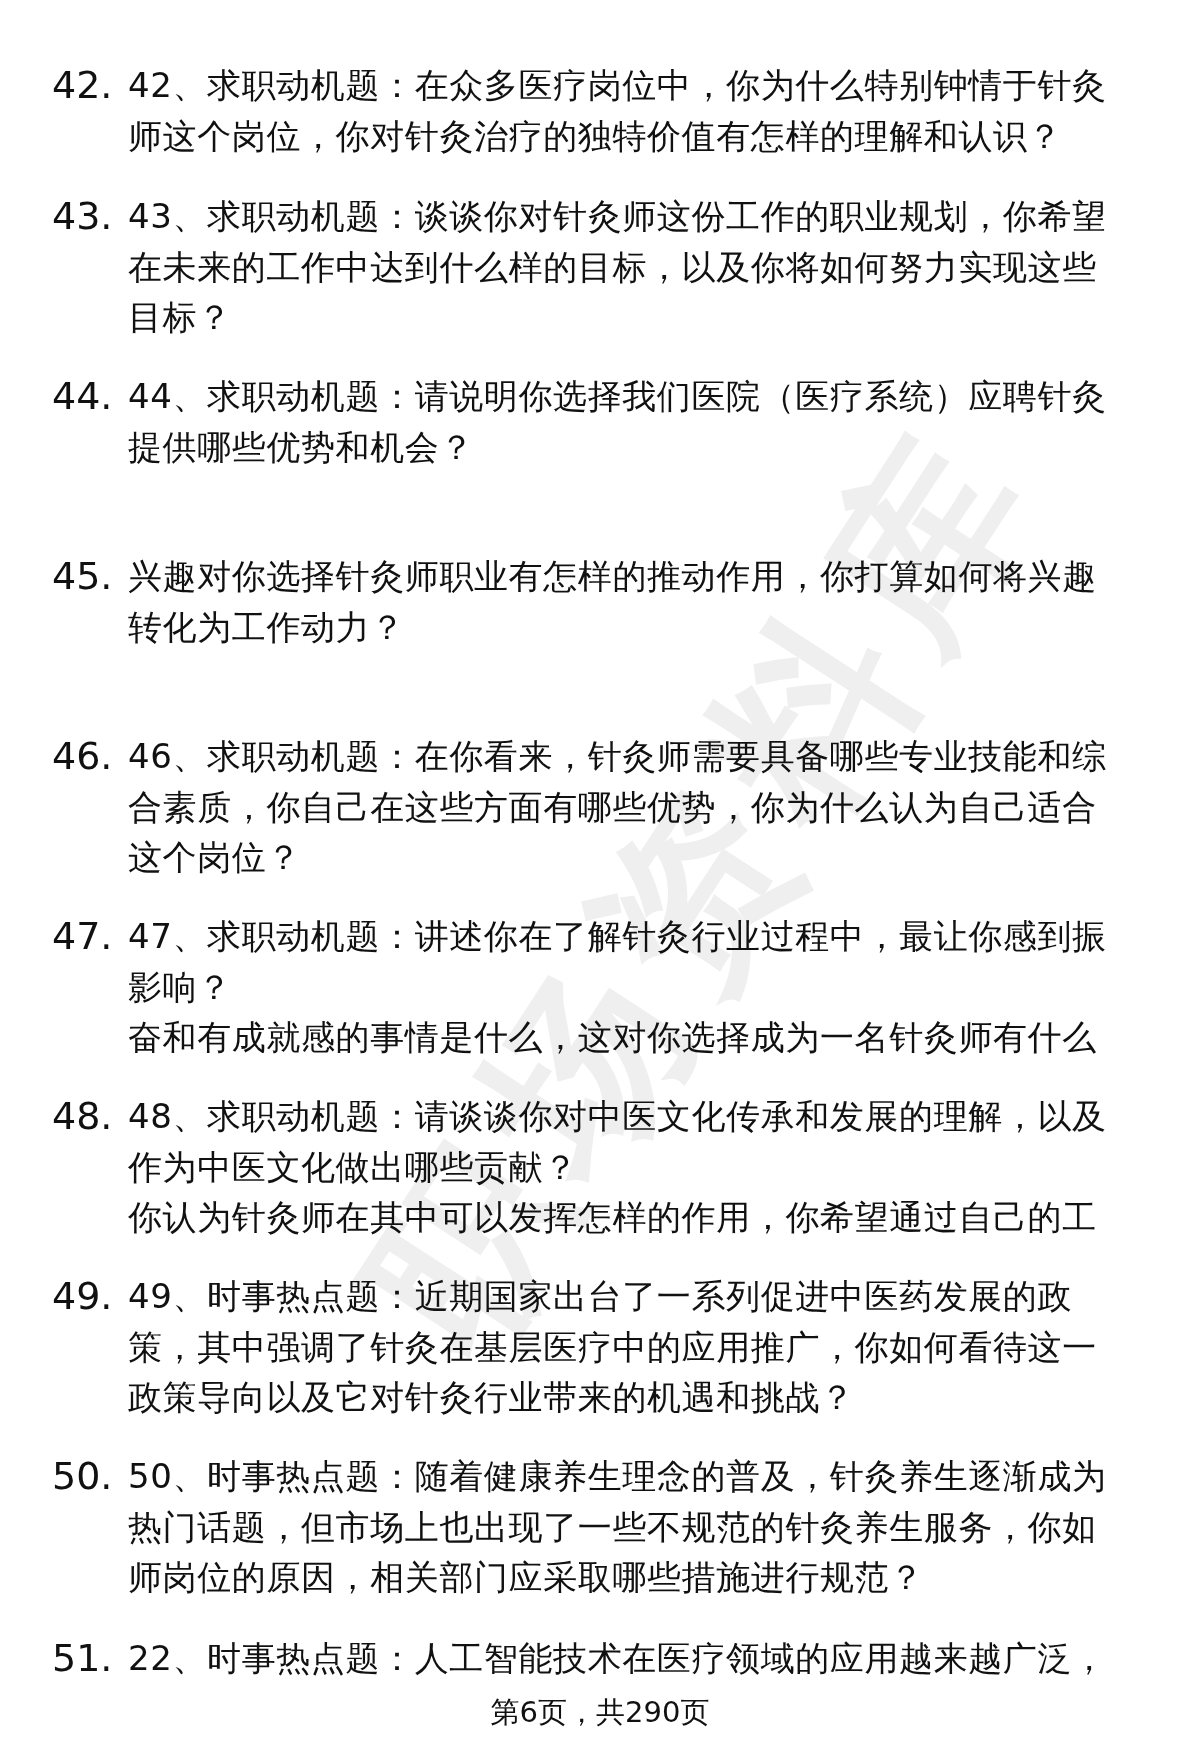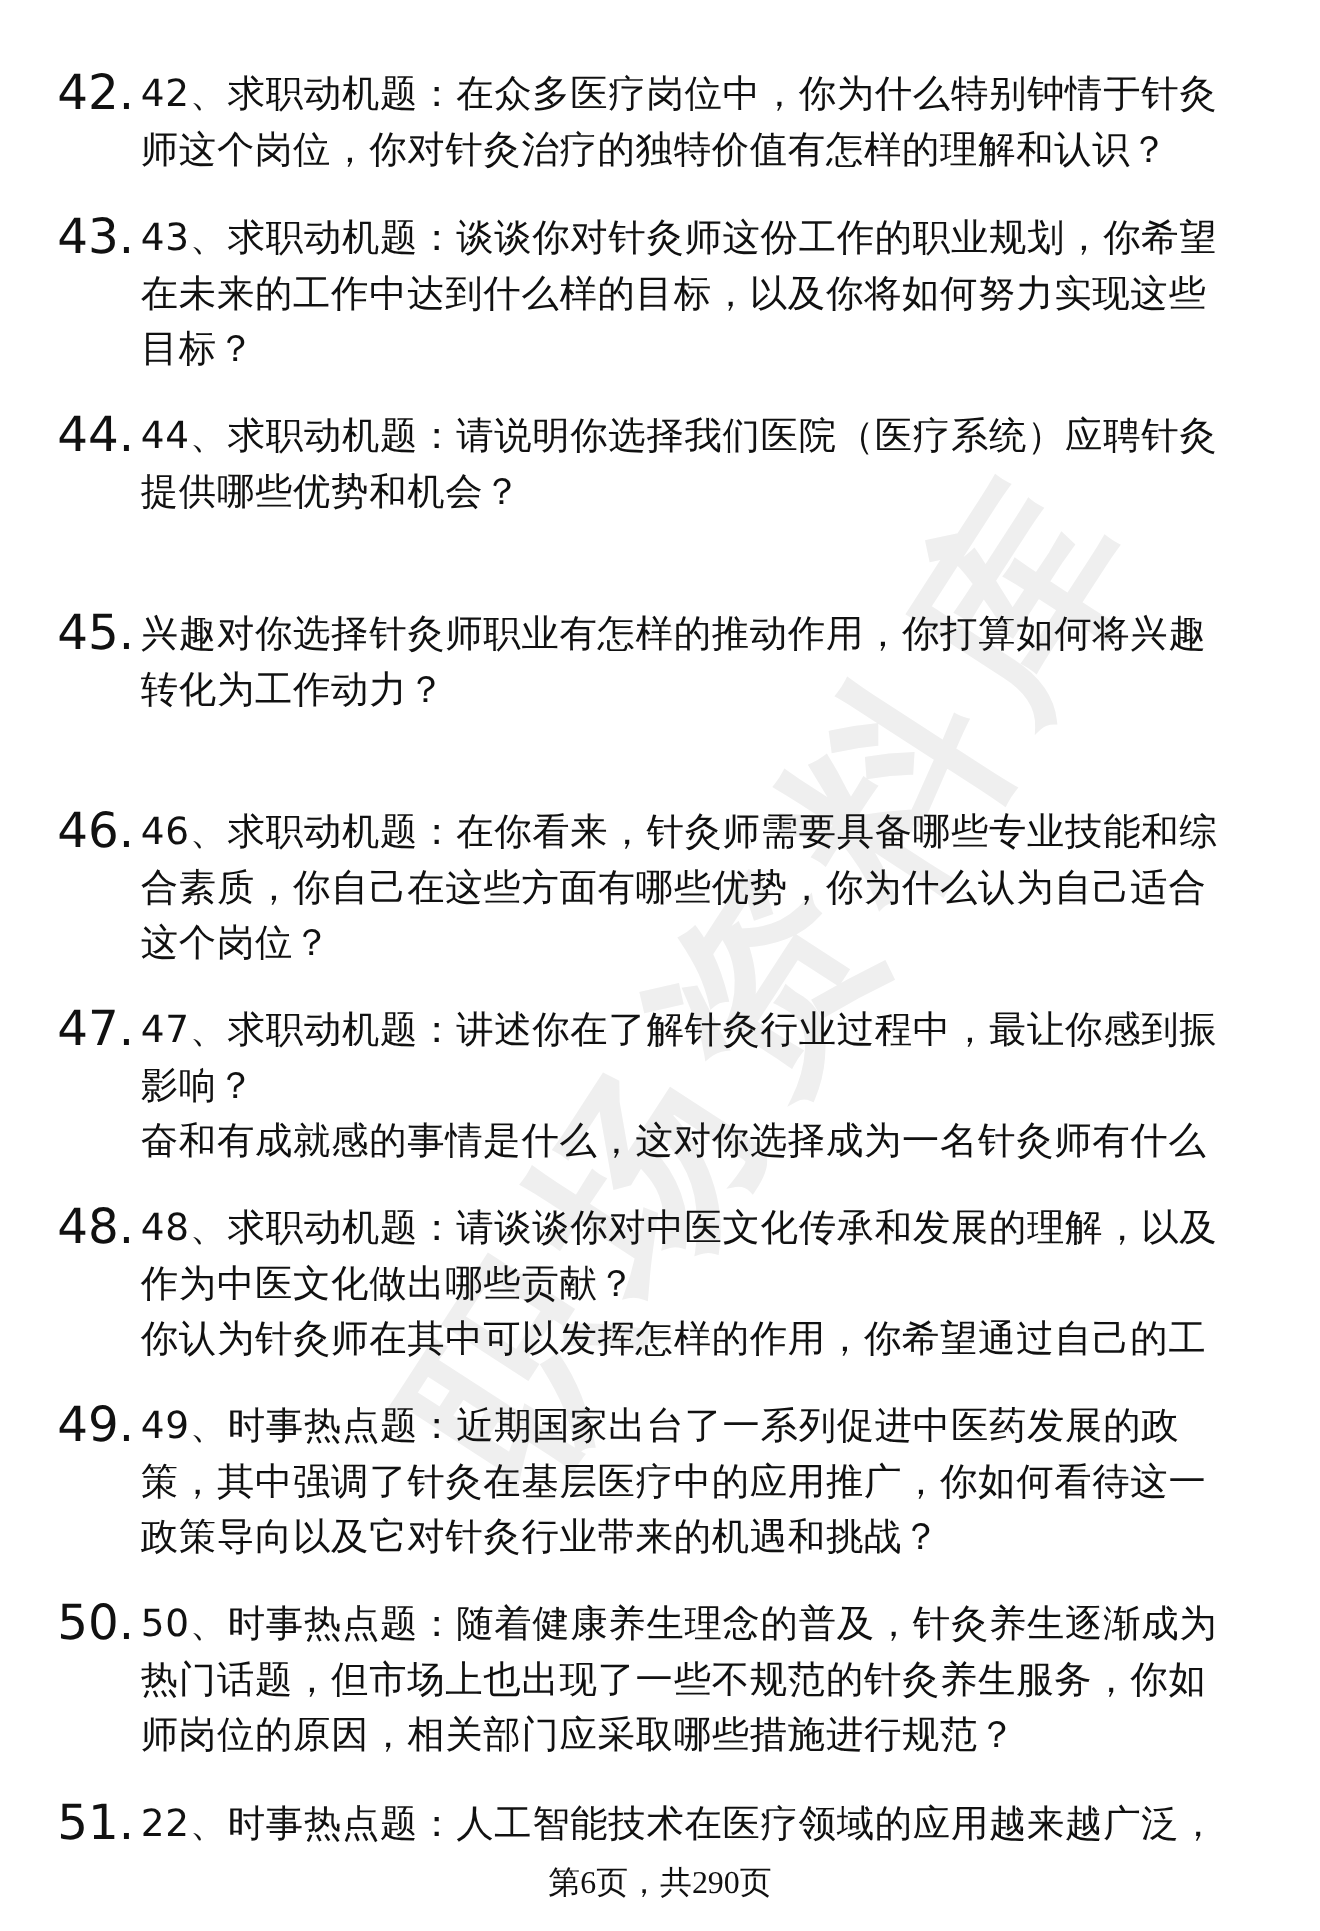--- a/index.html
+++ b/index.html
@@ -12,30 +12,30 @@
     position: absolute; left: 180px; top: 760px;
     font-size: 190px; font-weight: bold; color: #efefef;
     transform: rotate(-57deg); transform-origin: center;
     white-space: nowrap; letter-spacing: 20px; z-index: 0;
     pointer-events: none; user-select: none;
   }
   .doc { position: absolute; left: 0; top: 0; width: 1200px; z-index: 1; }
   .question { position: absolute; left: 0; width: 1200px; }
   .qnum {
     position: absolute; left: 52px; top: 0;
-    font-size: 44px; line-height: 50.5px; white-space: nowrap;
+    font-size: 38px; line-height: 50.5px; white-space: nowrap;
   }
   .qbody { position: absolute; left: 128px; top: 0; width: 1040px; }
   .qline {
     display: block; font-size: 34px; line-height: 50.5px; height: 50.5px;
     white-space: nowrap; letter-spacing: 0.6px;
   }
   .footer {
     position: absolute; left: 0; width: 1200px; top: 1692px;
-    text-align: center; font-size: 29px; line-height: 40px; color: #111111; z-index: 1; font-family: Liberation Serif, serif;
+    text-align: center; font-size: 29px; line-height: 40px; color: #111111; z-index: 1;
   }
 </style>
 </head>
 <body>
 
 <div class="watermark">职场资料库</div>
 
 <div class="doc" id="doc">
     <div class="question" style="top: 60px;">
       <span class="qnum">42.</span>

